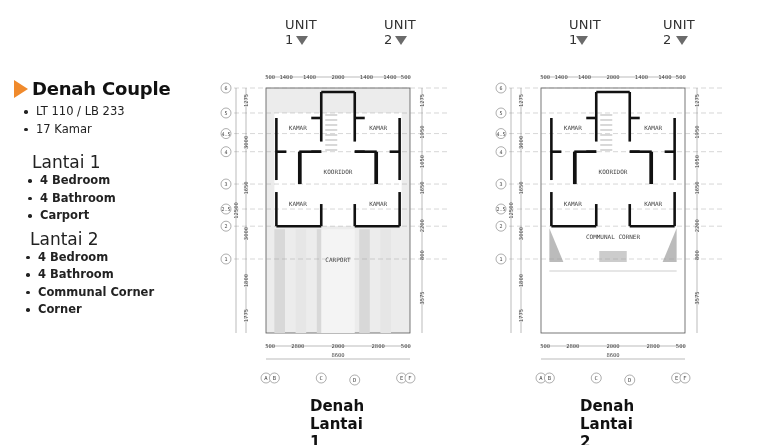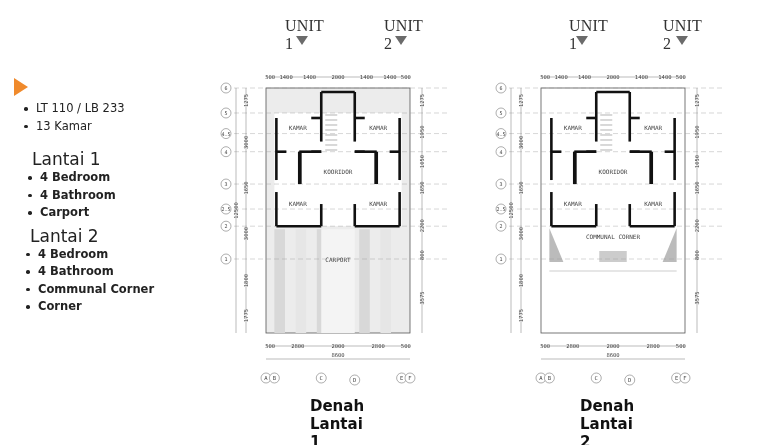--- a/index.html
+++ b/index.html
@@ -8,35 +8,36 @@
   .title-row{display:flex;align-items:center;gap:4px;}
   .arrow{width:0;height:0;border-top:9px solid transparent;border-bottom:9px solid transparent;border-left:14px solid #f08a2c;}
   .title{font-weight:bold;font-size:18px;color:#111;letter-spacing:-0.2px;}
   ul{list-style:none;margin:0;padding:0;}
   li{font-size:11.5px;line-height:17.5px;position:relative;padding-left:18px;color:#222;}
   li::before{content:"";position:absolute;left:6px;top:7px;width:3.5px;height:3.5px;border-radius:50%;background:#222;}
   .list1{margin-top:4px;margin-left:4px;}
   .sec-title{font-size:17px;margin-top:12px;margin-left:18px;color:#222;}
   .list2{margin-left:8px;font-weight:bold;}
   .plan{position:absolute;top:0;}
-  .unit-label{position:absolute;font-size:16px;color:#333;letter-spacing:0.2px;font-family:Liberation Serif, serif;}
+  .unit-label{position:absolute;font-size:13px;color:#333;letter-spacing:0.2px;}
   .tri{position:absolute;width:0;height:0;border-left:6px solid transparent;border-right:6px solid transparent;border-top:9px solid #6b6b6b;}
   .caption{position:absolute;font-weight:bold;font-size:15px;color:#111;}
   svg text{font-family:"DejaVu Sans Mono","Liberation Mono",monospace;}
 </style>
 </head>
 <body>
 
 <div class="left">
   <div class="title-row">
     <div class="arrow"></div>
+    <div class="title">Denah Couple</div>
   </div>
   <ul class="list1">
     <li>LT 110 / LB 233</li>
-    <li>13 Kamar</li>
+    <li>17 Kamar</li>
   </ul>
   <div class="sec-title" style="margin-top:14px">Lantai 1</div>
   <ul class="list2">
     <li>4 Bedroom</li>
     <li>4 Bathroom</li>
     <li>Carport</li>
   </ul>
   <div class="sec-title" style="margin-top:4px;margin-left:16px">Lantai 2</div>
   <ul class="list2" style="margin-left:6px">
     <li>4 Bedroom</li>

